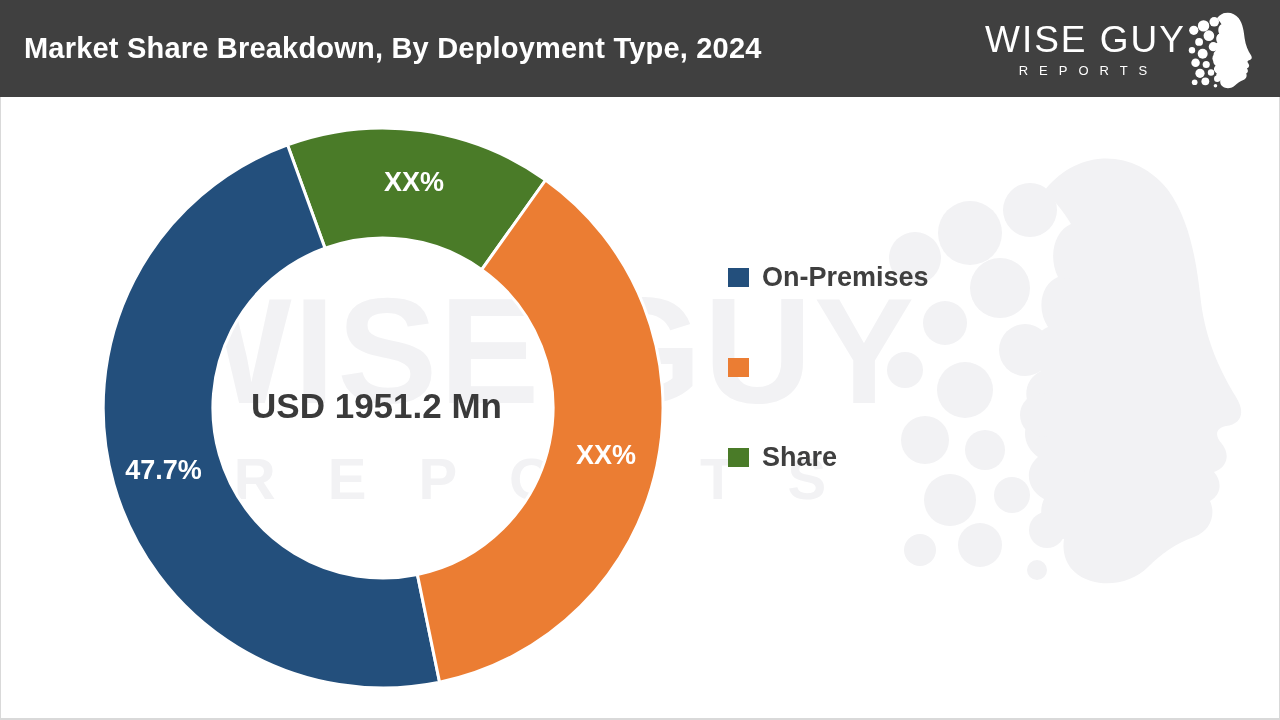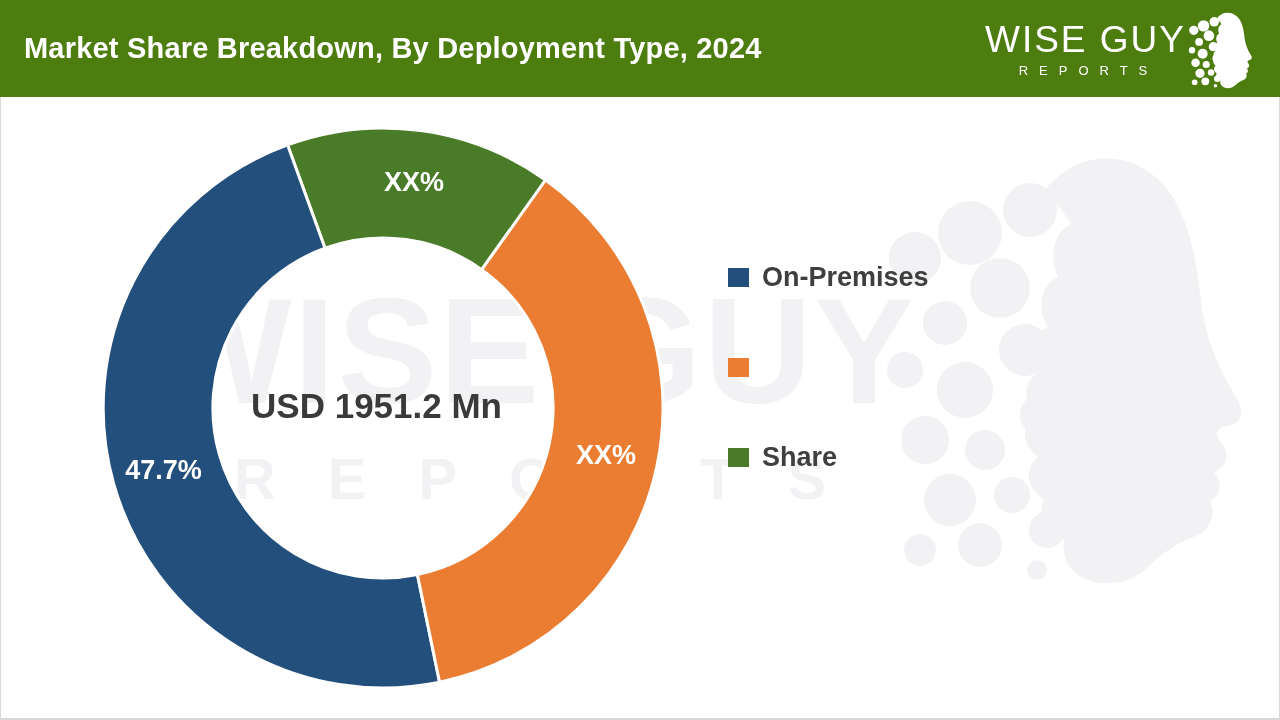--- a/index.html
+++ b/index.html
@@ -4,21 +4,21 @@
 <style>
   html,body{margin:0;padding:0;background:#fff;}
   .page{
     position:relative;width:1280px;height:720px;overflow:hidden;
     background:#ffffff;font-family:"Liberation Sans",sans-serif;
     box-shadow:inset 0 0 0 1px #d9d9d9;
   }
   
   .header{
     position:absolute;left:0;top:0;width:1280px;height:97px;
-    background:#4d7c0f;display:flex;align-items:center;
+    background:#404040;display:flex;align-items:center;
     justify-content:space-between;box-sizing:border-box;padding:0 14px 0 24px;
     z-index:5;
   }
   .title{color:#ffffff;font-size:29px;font-weight:bold;letter-spacing:.2px;}
   .logo{display:flex;align-items:center;gap:2px;}
   .logo-text{display:flex;flex-direction:column;align-items:center;line-height:1;}
   .logo-line1{color:#fff;font-size:37px;font-weight:400;letter-spacing:2px;white-space:nowrap;}
   .logo-line2{color:#fff;font-size:13px;font-weight:400;letter-spacing:11px;margin-top:6px;text-indent:6px;white-space:nowrap;}
   .logo-head{width:84px;height:80px;margin-left:-6px;}
   

